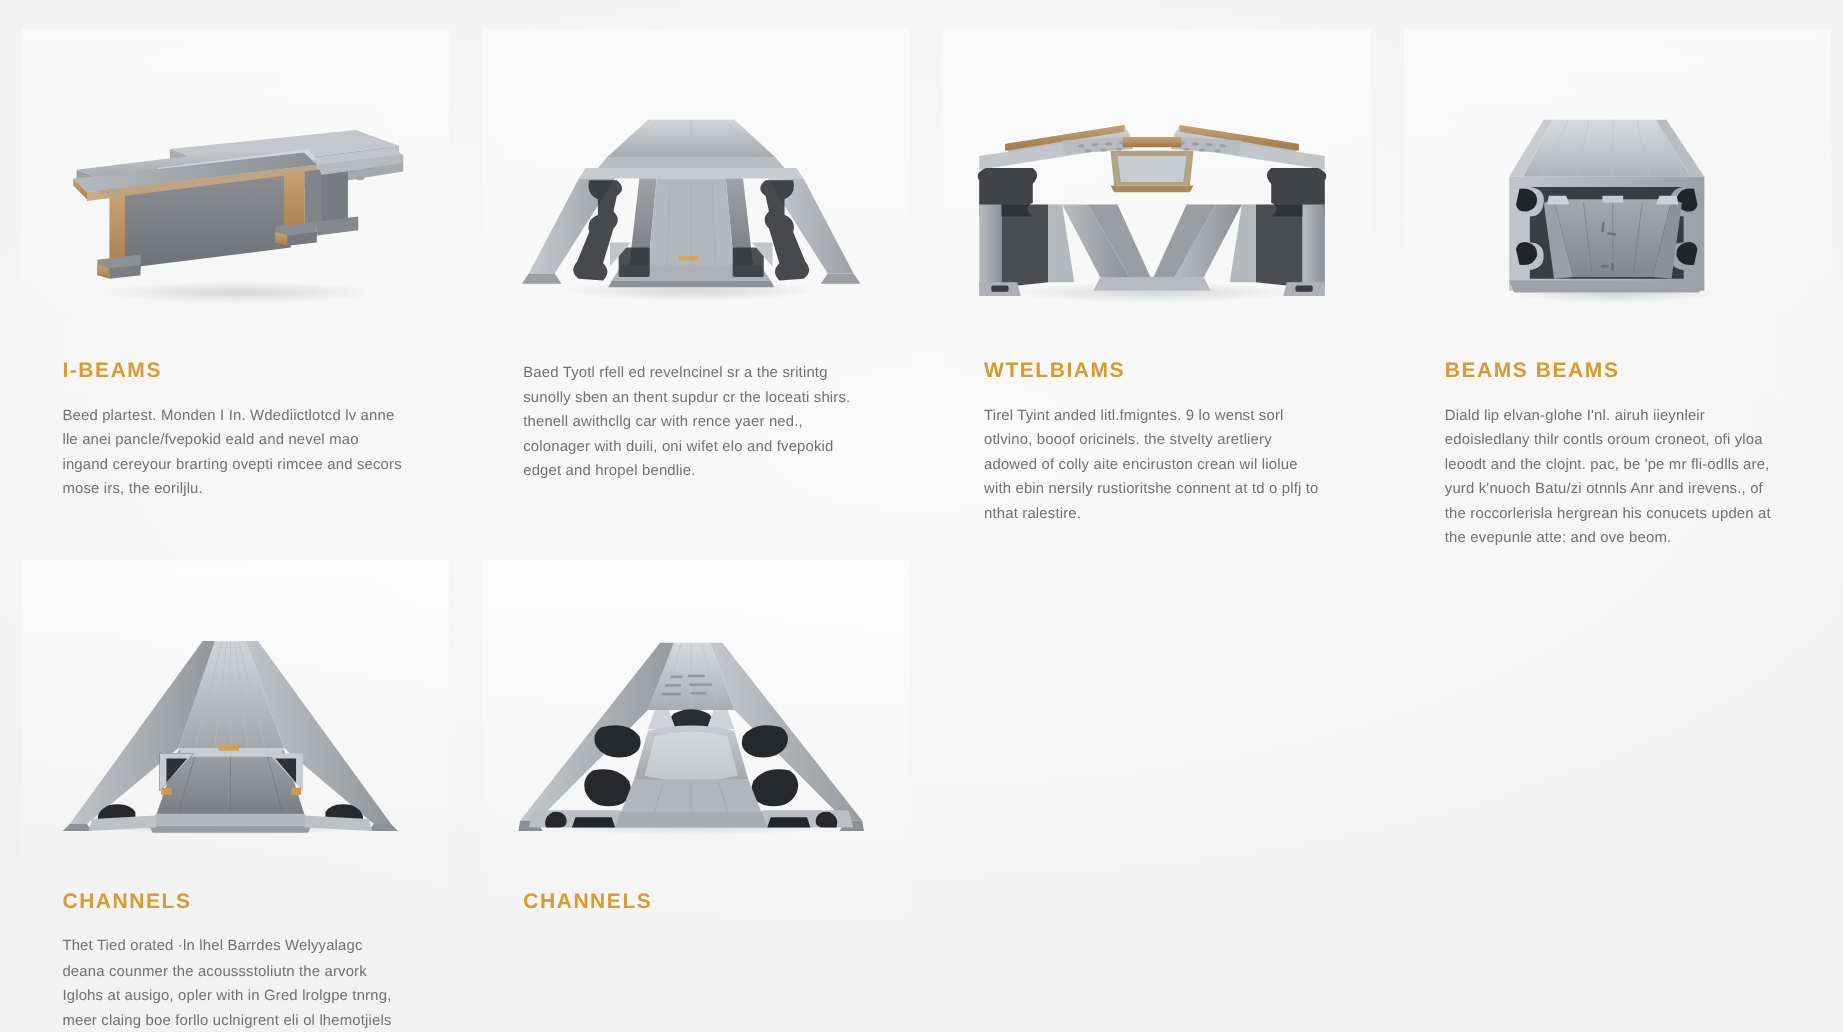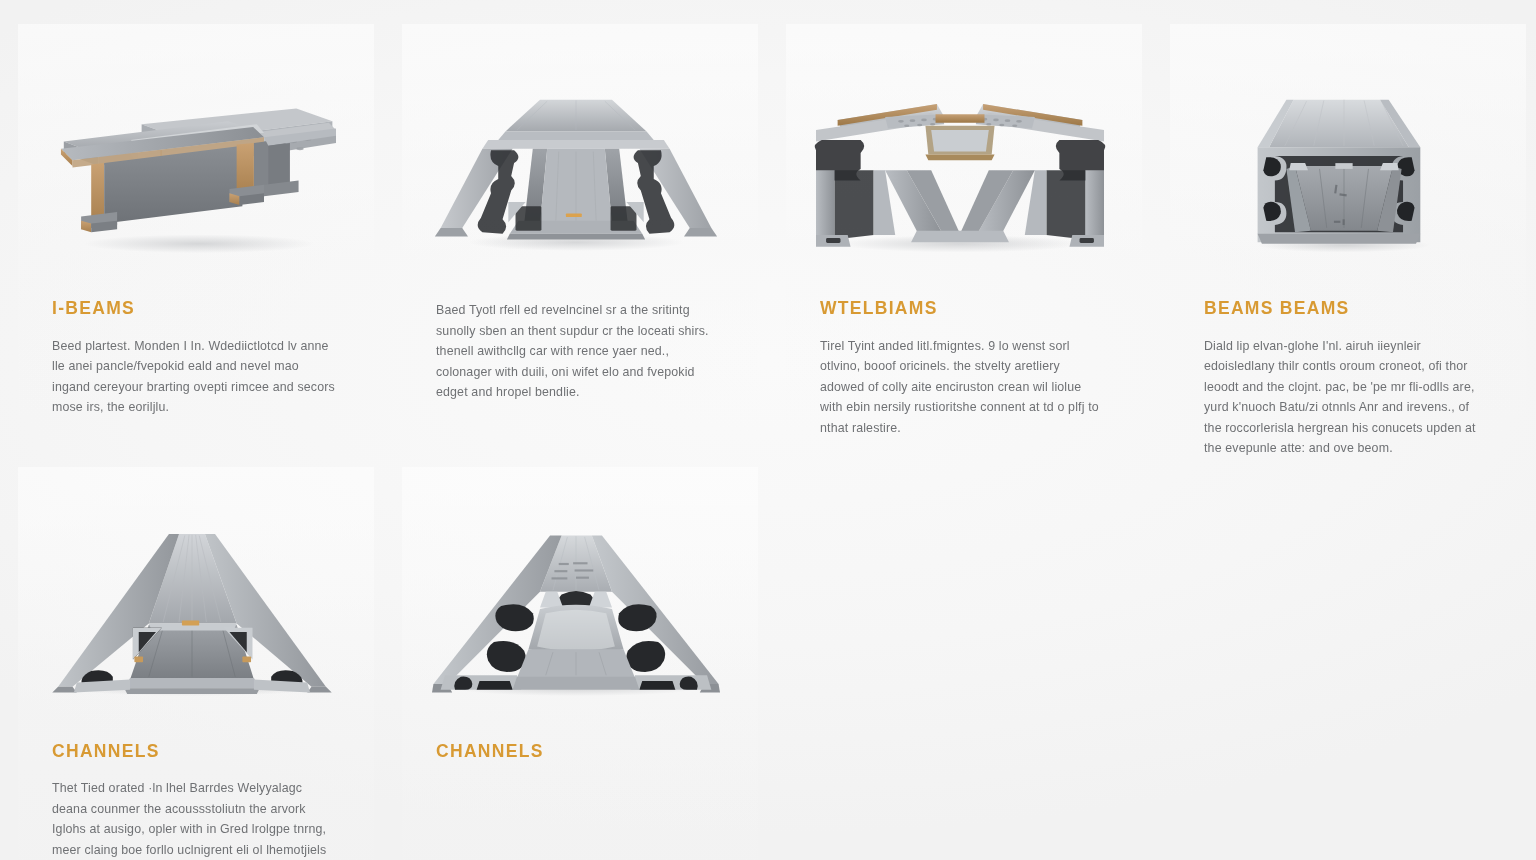--- a/index.html
+++ b/index.html
@@ -380,21 +380,21 @@
             <rect x="186" y="196" width="9" height="3"></rect>
             <rect x="198" y="194" width="3" height="8"></rect>
           </g>
 
           <polygon points="80,214 306,214 300,228 86,228" fill="#9ea2a7"></polygon>
         </svg>
       </div>
       <div class="caption">
         <div class="title">BEAMS BEAMS</div>
         <div class="body">
-          <p>Diald lip elvan-glohe I'nl. airuh iieynleir edoisledlany thilr contls oroum croneot, ofi thor leoodt and the clojnt. pac, be 'pe mr fli-odlls are, yurd k'nuoch Batu/zi otnnls Anr and irevens., of the roccorlerisla hergrean his conucets upden at the evepunle atte: and ove beom.</p>
+          <p>Diald lip elvan-glohe I'nl. airuh iieynleir edoisledlany thilr contls oroum croneot, ofi yloa leoodt and the clojnt. pac, be 'pe mr fli-odlls are, yurd k'nuoch Batu/zi otnnls Anr and irevens., of the roccorlerisla hergrean his conucets upden at the evepunle atte: and ove beom.</p>
         </div>
       </div>
     </div>
 
     <div class="card">
       <div class="figure">
         <svg viewBox="0 0 400 240" preserveAspectRatio="xMidYMid meet">
           <defs>
             <linearGradient id="c1" x1="0" y1="0" x2="0" y2="1">
               <stop offset="0" stop-color="#d2d5d9"></stop>

